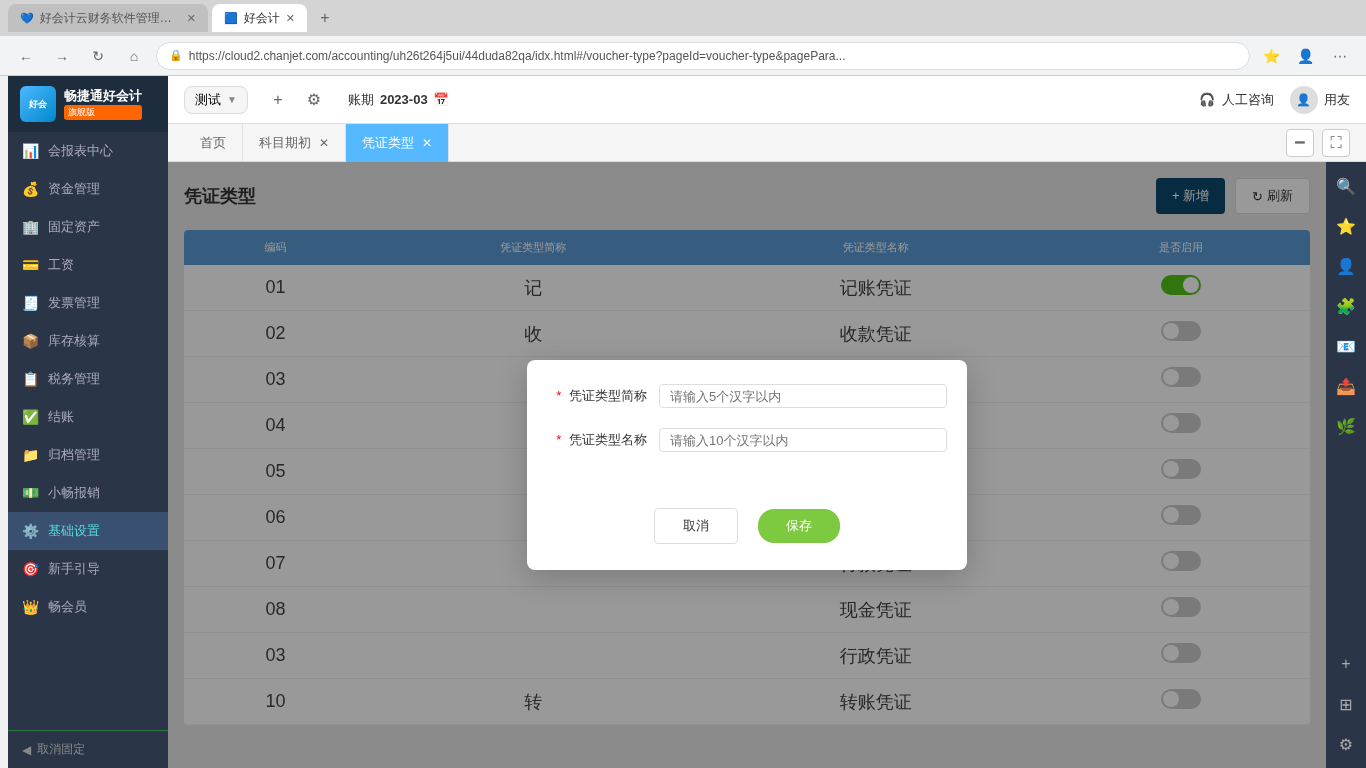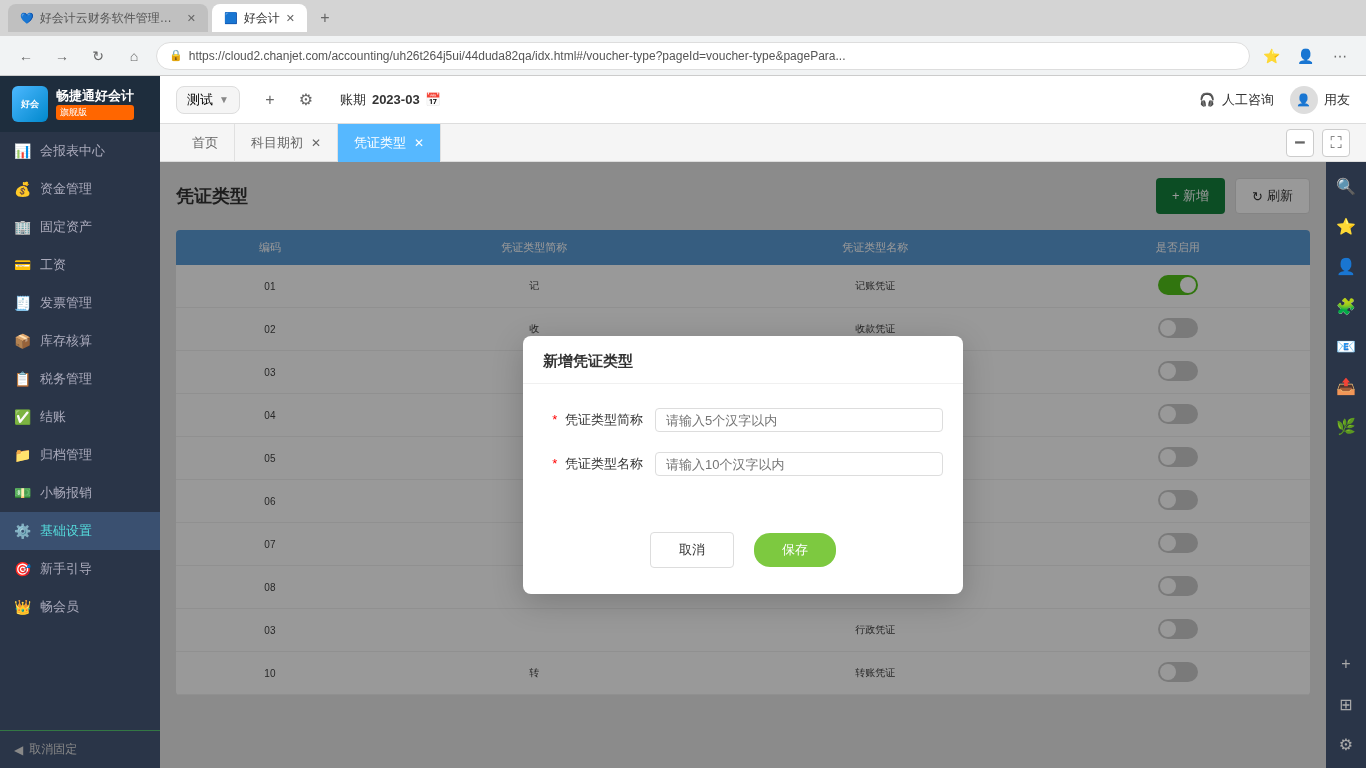--- a/index.html
+++ b/index.html
@@ -15,21 +15,21 @@
     .nav-btn { width: 28px; height: 28px; display: flex; align-items: center; justify-content: center; cursor: pointer; color: #666; font-size: 14px; border-radius: 50%; }
     .url-box { flex: 1; height: 28px; background: #fff; border: 1px solid #ddd; border-radius: 14px; display: flex; align-items: center; padding: 0 12px; font-size: 12px; color: #333; gap: 6px; }
     .url-lock { color: #5f6368; font-size: 11px; }
     .browser-actions { display: flex; gap: 6px; align-items: center; }
     .browser-action-btn { width: 28px; height: 28px; display: flex; align-items: center; justify-content: center; cursor: pointer; color: #666; font-size: 14px; border-radius: 4px; }
 
     
     .app-container { display: flex; height: calc(768px - 76px); }
 
     
-    .sidebar { width: 160px; background: #2a3548; color: #ccc; display: flex; flex-direction: column; overflow: hidden; flex-shrink: 0; }
+    .sidebar { width: 160px; background: #2a3548; color: #ccc; display: flex; flex-direction: column; overflow: hidden; flex-shrink: 0; margin-left: 8px; }
     .sidebar-logo { background: #1e2d3d; padding: 10px 12px; display: flex; align-items: center; gap: 8px; }
     .logo-icon { width: 36px; height: 36px; background: linear-gradient(135deg, #4db8ff, #0088cc); border-radius: 6px; display: flex; align-items: center; justify-content: center; color: #fff; font-size: 10px; font-weight: bold; }
     .logo-text { color: #fff; font-size: 13px; font-weight: bold; line-height: 1.3; }
     .logo-badge { background: #ff6600; color: #fff; font-size: 9px; padding: 1px 4px; border-radius: 3px; }
     .sidebar-menu { flex: 1; overflow-y: auto; }
     .sidebar-menu::-webkit-scrollbar { width: 4px; }
     .sidebar-menu::-webkit-scrollbar-thumb { background: #455; }
     .sidebar-item { display: flex; align-items: center; padding: 10px 14px; gap: 8px; cursor: pointer; color: #aab; font-size: 13px; }
     .sidebar-item.active { background: #3a5070; color: #5dd; }
     .sidebar-item-icon { width: 18px; height: 18px; display: flex; align-items: center; justify-content: center; font-size: 14px; }
@@ -57,28 +57,28 @@
     .tab-ctrl-btn { width: 28px; height: 28px; display: flex; align-items: center; justify-content: center; font-size: 16px; cursor: pointer; color: #666; border: 1px solid #ccc; border-radius: 4px; background: #fff; }
 
     
     .main-content { flex: 1; background: #e8e8e8; overflow-y: auto; position: relative; }
     .content-area { padding: 16px; }
 
     
     .page-header { display: flex; align-items: center; justify-content: space-between; margin-bottom: 16px; }
     .page-title { font-size: 18px; font-weight: bold; color: #333; }
     .page-actions { display: flex; gap: 10px; }
-    .btn-primary { background: #15803d; color: #fff; border: none; padding: 8px 16px; border-radius: 4px; cursor: pointer; font-size: 13px; display: flex; align-items: center; gap: 4px; }
+    .btn-primary { background: #0c4a6e; color: #fff; border: none; padding: 8px 16px; border-radius: 4px; cursor: pointer; font-size: 13px; display: flex; align-items: center; gap: 4px; }
     .btn-secondary { background: #fff; color: #333; border: 1px solid #ddd; padding: 8px 16px; border-radius: 4px; cursor: pointer; font-size: 13px; display: flex; align-items: center; gap: 4px; }
 
     
     .data-table { width: 100%; border-collapse: collapse; background: #fff; }
     .data-table thead { background: #5b9bd5; color: #fff; }
     .data-table th { padding: 10px 16px; text-align: center; font-weight: normal; font-size: 11px; }
-    .data-table td { padding: 10px 16px; text-align: center; font-size: 10px; color: #444; border-bottom: 1px solid #f0f0f0; }
+    .data-table td { padding: 10px 16px; text-align: center; font-size: 18px; color: #444; border-bottom: 1px solid #f0f0f0; }
 
     
     .toggle { width: 40px; height: 20px; border-radius: 10px; background: #ccc; position: relative; display: inline-block; cursor: pointer; }
     .toggle.on { background: #52c41a; }
     .toggle-knob { width: 16px; height: 16px; background: #fff; border-radius: 50%; position: absolute; top: 2px; transition: left 0.2s; }
     .toggle.on .toggle-knob { left: 22px; }
     .toggle.off .toggle-knob { left: 2px; }
 
     
     .modal-overlay { position: absolute; top: 0; left: 0; right: 0; bottom: 0; background: rgba(0,0,0,0.4); display: flex; align-items: center; justify-content: center; z-index: 100; }
@@ -380,23 +380,20 @@
       </div>
     </td>
   </tr>
                 </tbody>
             </table>
           </div>
         </div>
 
         <div class="modal-overlay">
           <div class="modal">
-            <div class="modal-header">
-              <span class="modal-title">新增凭证类型</span>
-            </div>
             <div class="modal-body">
               <div class="form-row">
                 <div class="form-label">
                   <span class="required-star">*</span>
                   <span>凭证类型简称</span>
                 </div>
                 <input class="form-input" type="text" placeholder="请输入5个汉字以内" style="">
               </div>
               <div class="form-row">
                 <div class="form-label">

